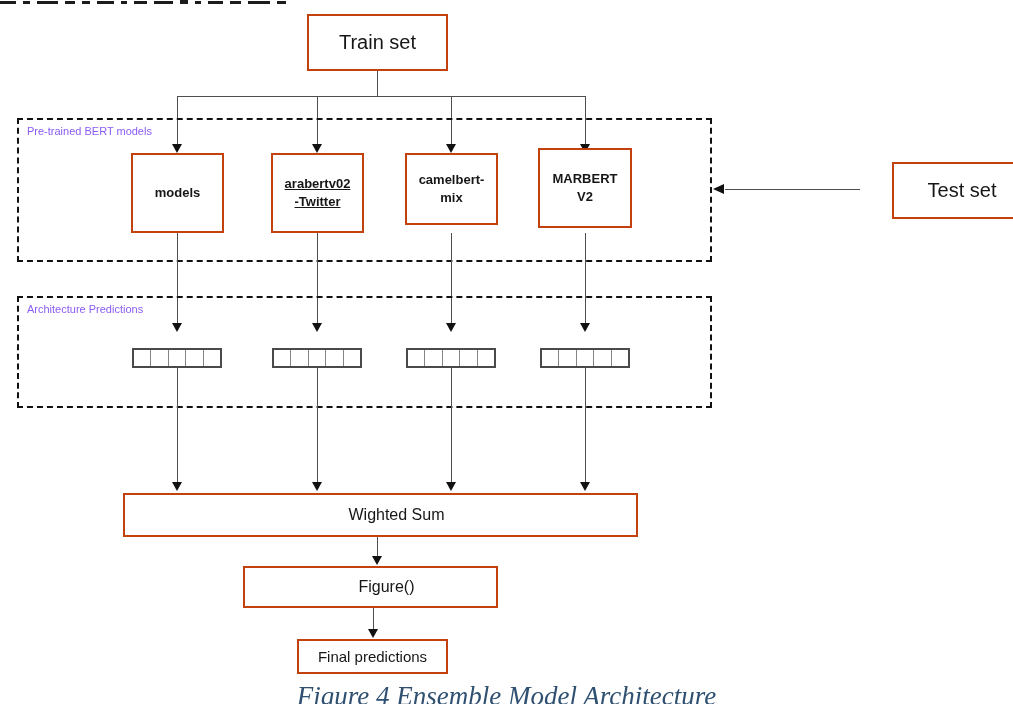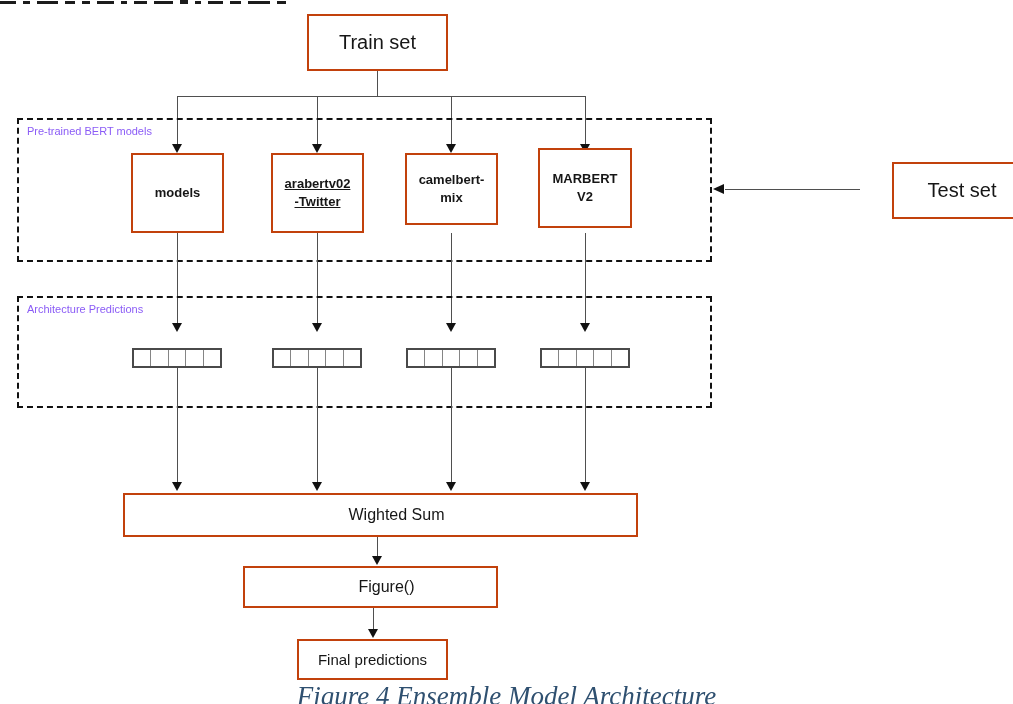--- a/index.html
+++ b/index.html
@@ -166,19 +166,19 @@
   </div>
   <div class="vline" style="left:377px;top:537px;height:19px;"></div>
   <div class="arrow-down" style="left:372px;top:556px;"></div>
 
   <div class="box mid-label" style="left:243px;top:566px;width:255px;height:42px;">
     <span>Figure()</span>
   </div>
   <div class="vline" style="left:373px;top:608px;height:21px;"></div>
   <div class="arrow-down" style="left:368px;top:629px;"></div>
 
-  <div class="box small-label" style="left:297px;top:639px;width:151px;height:41px;">
+  <div class="box small-label" style="left:297px;top:639px;width:151px;height:35px;">
     <span>Final predictions</span>
   </div>
 
   <div class="caption">Figure 4 Ensemble Model Architecture</div>
 
 </div>
 
 </body></html>

